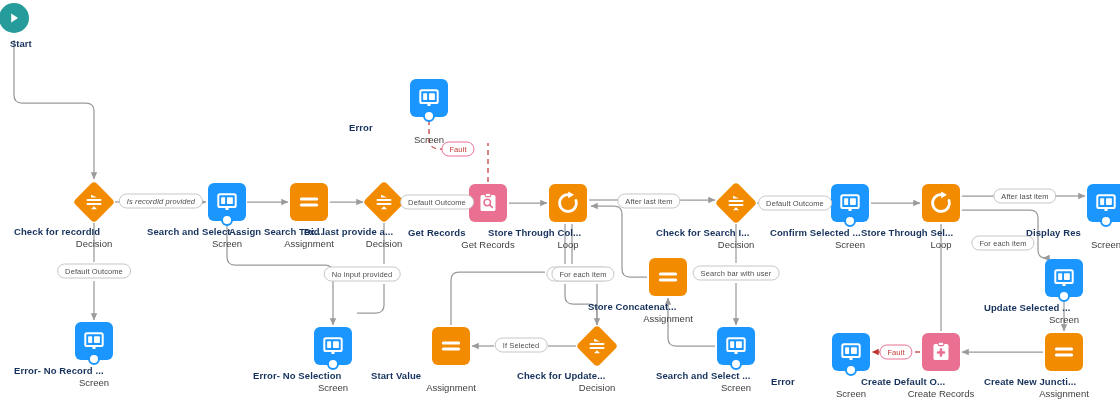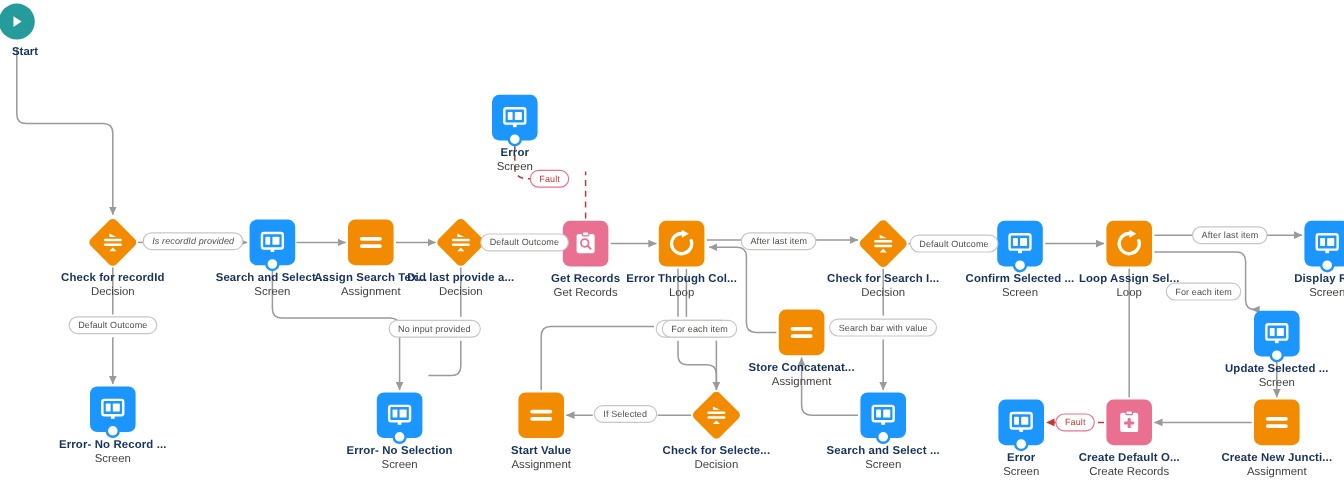--- a/index.html
+++ b/index.html
@@ -10,21 +10,21 @@
     overflow:hidden;
     position:relative;
   }
   #canvas{position:absolute;left:0;top:0;width:1120px;height:414px;}
   svg.links{position:absolute;left:0;top:0;width:1120px;height:414px;pointer-events:none;}
 
   
   .node{position:absolute;width:0;height:0;}
   .node .shell{position:absolute;left:-19px;top:-19px;width:38px;height:38px;}
   .node .lbl{
-    position:absolute;left:-80px;top:24px;width:160px;text-align:center;
+    position:absolute;left:-80px;top:24px;width:160px;
     font-size:9.5px;font-weight:bold;color:#16325c;line-height:12px;
     letter-spacing:.1px;white-space:nowrap;overflow:hidden;text-overflow:ellipsis;
   }
   .node .sub{
     position:absolute;left:-80px;top:36px;width:160px;text-align:center;
     font-size:9.5px;font-weight:normal;color:#3e3e3c;line-height:12px;white-space:nowrap;
   }
 
   
   .tile{width:38px;height:38px;border-radius:6px;display:flex;align-items:center;justify-content:center;}
@@ -287,21 +287,21 @@
       </div>
       <div class="node" style="left: 568px; top: 203px;">
         <div class="shell">
           <div class="tile loop">
             <svg width="24" height="24" viewBox="0 0 24 24">
               <path d="M12 3.6 a8.4 8.4 0 1 0 8.0 5.8" fill="none" stroke="#fff" stroke-width="2.8" stroke-linecap="round"></path>
               <path d="M12.2 0.4 L12.2 7.2 L18.0 3.8 Z" fill="#fff"></path>
             </svg>
           </div>
         </div>
-        <div class="lbl">Error Through Col...</div>
+        <div class="lbl">Store Through Col...</div>
         <div class="sub">Loop</div>
       </div>
       <div class="node" style="left: 451px; top: 346px;">
         <div class="shell">
           <div class="tile assign">
             <svg width="22" height="18" viewBox="0 0 24 18">
               <rect x="2" y="4.0" width="20" height="3.4" rx="1.7" fill="#fff"></rect>
               <rect x="2" y="10.6" width="20" height="3.4" rx="1.7" fill="#fff"></rect>
             </svg>
           </div>
@@ -316,21 +316,21 @@
             <div class="diamond-glyph">
               <svg width="20" height="20" viewBox="0 0 24 24">
                 <path d="M8.5 3.2 L15.5 6.6 L8.5 6.6 Z" fill="#fff"></path>
                 <rect x="3" y="8.4" width="18" height="2.5" rx="1.2" fill="#fff"></rect>
                 <rect x="3" y="13.1" width="18" height="2.5" rx="1.2" fill="#fff"></rect>
                 <path d="M12 17.2 L15.6 20.8 L8.4 20.8 Z" fill="#fff"></path>
               </svg>
             </div>
           </div>
         </div>
-        <div class="lbl">Check for Selecte...</div>
+        <div class="lbl">Check for Update...</div>
         <div class="sub">Decision</div>
       </div>
       <div class="node" style="left: 668px; top: 277px;">
         <div class="shell">
           <div class="tile assign">
             <svg width="22" height="18" viewBox="0 0 24 18">
               <rect x="2" y="4.0" width="20" height="3.4" rx="1.7" fill="#fff"></rect>
               <rect x="2" y="10.6" width="20" height="3.4" rx="1.7" fill="#fff"></rect>
             </svg>
           </div>
@@ -387,21 +387,21 @@
       </div>
       <div class="node" style="left: 941px; top: 203px;">
         <div class="shell">
           <div class="tile loop">
             <svg width="24" height="24" viewBox="0 0 24 24">
               <path d="M12 3.6 a8.4 8.4 0 1 0 8.0 5.8" fill="none" stroke="#fff" stroke-width="2.8" stroke-linecap="round"></path>
               <path d="M12.2 0.4 L12.2 7.2 L18.0 3.8 Z" fill="#fff"></path>
             </svg>
           </div>
         </div>
-        <div class="lbl">Loop Assign Sel...</div>
+        <div class="lbl">Store Through Sel...</div>
         <div class="sub">Loop</div>
       </div>
       <div class="node" style="left: 1064px; top: 278px;">
         <div class="shell">
           <div class="tile screen">
             <svg width="22" height="22" viewBox="0 0 24 24">
               <rect x="2.5" y="3.5" width="19" height="14" rx="1.8" fill="none" stroke="#fff" stroke-width="2.2"></rect>
               <rect x="5.6" y="6.8" width="4.4" height="7.4" rx="0.8" fill="#fff"></rect>
               <rect x="12.0" y="6.8" width="6.4" height="7.4" rx="0.8" fill="#fff"></rect>
               <rect x="10.3" y="17.5" width="3.4" height="3.2" fill="#fff"></rect>
@@ -473,20 +473,20 @@
   <div id="pills">
       <div class="pill" style="left: 161px; top: 201px; font-style: italic;">Is recordId provided</div>
       <div class="pill" style="left: 94px; top: 271px;">Default Outcome</div>
       <div class="pill" style="left: 362px; top: 274px;">No input provided</div>
       <div class="pill" style="left: 437px; top: 202px;">Default Outcome</div>
       <div class="pill fault" style="left: 458px; top: 149px;">Fault</div>
       <div class="pill" style="left: 578px; top: 274px;">For each item</div>
       <div class="pill" style="left: 583px; top: 274px;">For each item</div>
       <div class="pill" style="left: 521px; top: 345px;">If Selected</div>
       <div class="pill" style="left: 649px; top: 201px;">After last item</div>
-      <div class="pill" style="left: 736px; top: 273px;">Search bar with value</div>
+      <div class="pill" style="left: 736px; top: 273px;">Search bar with user</div>
       <div class="pill" style="left: 795px; top: 203px;">Default Outcome</div>
       <div class="pill" style="left: 1025px; top: 196px;">After last item</div>
       <div class="pill" style="left: 1003px; top: 243px;">For each item</div>
       <div class="pill fault" style="left: 896px; top: 352px;">Fault</div>
     </div>
 
 </div>
 
 </body></html>

